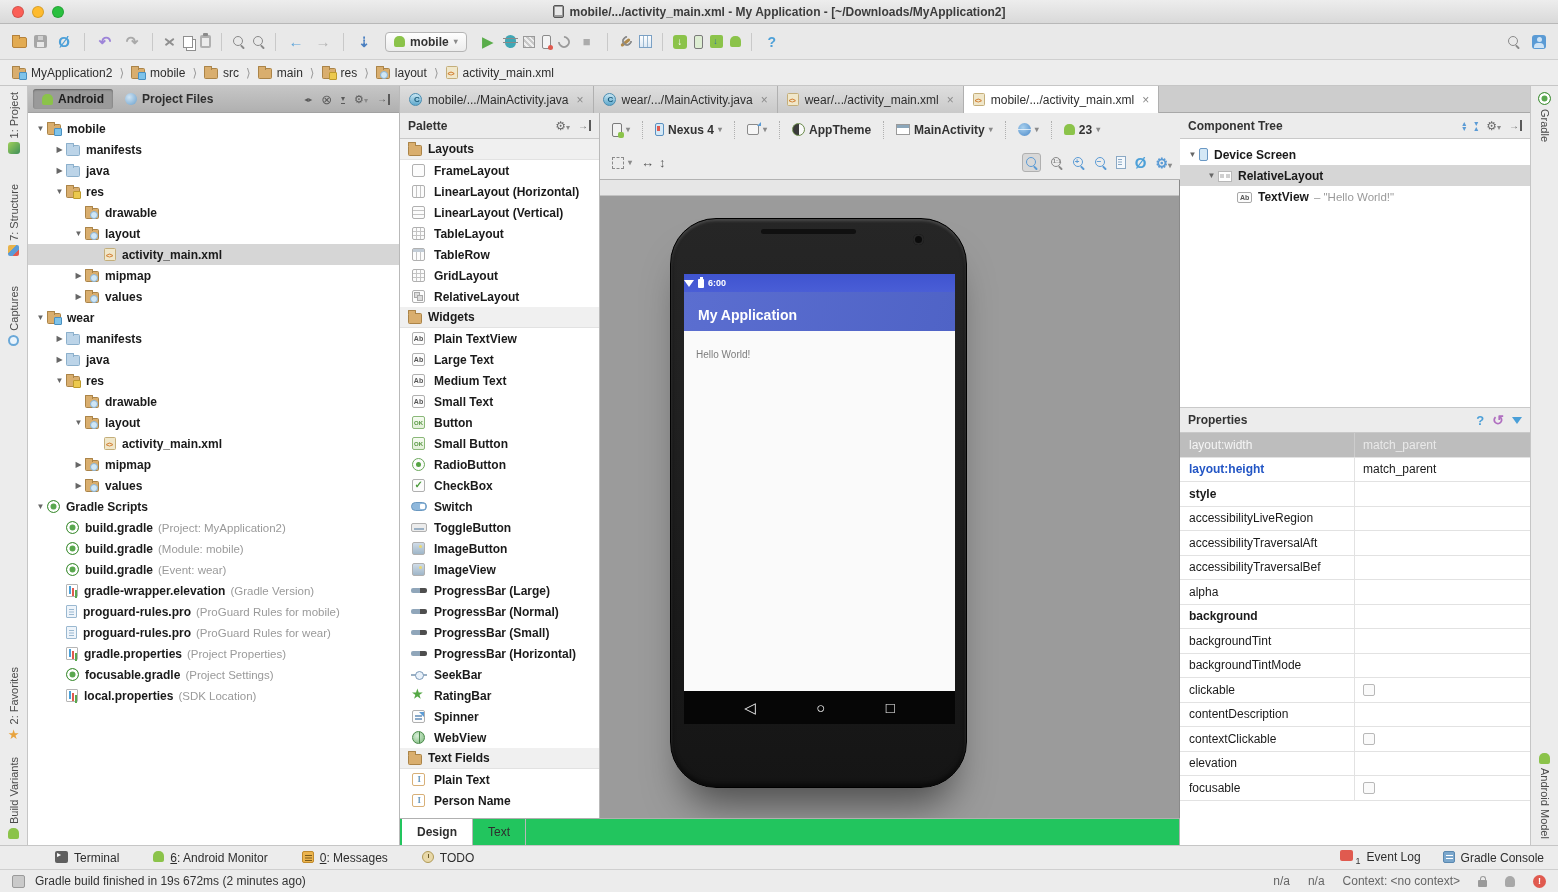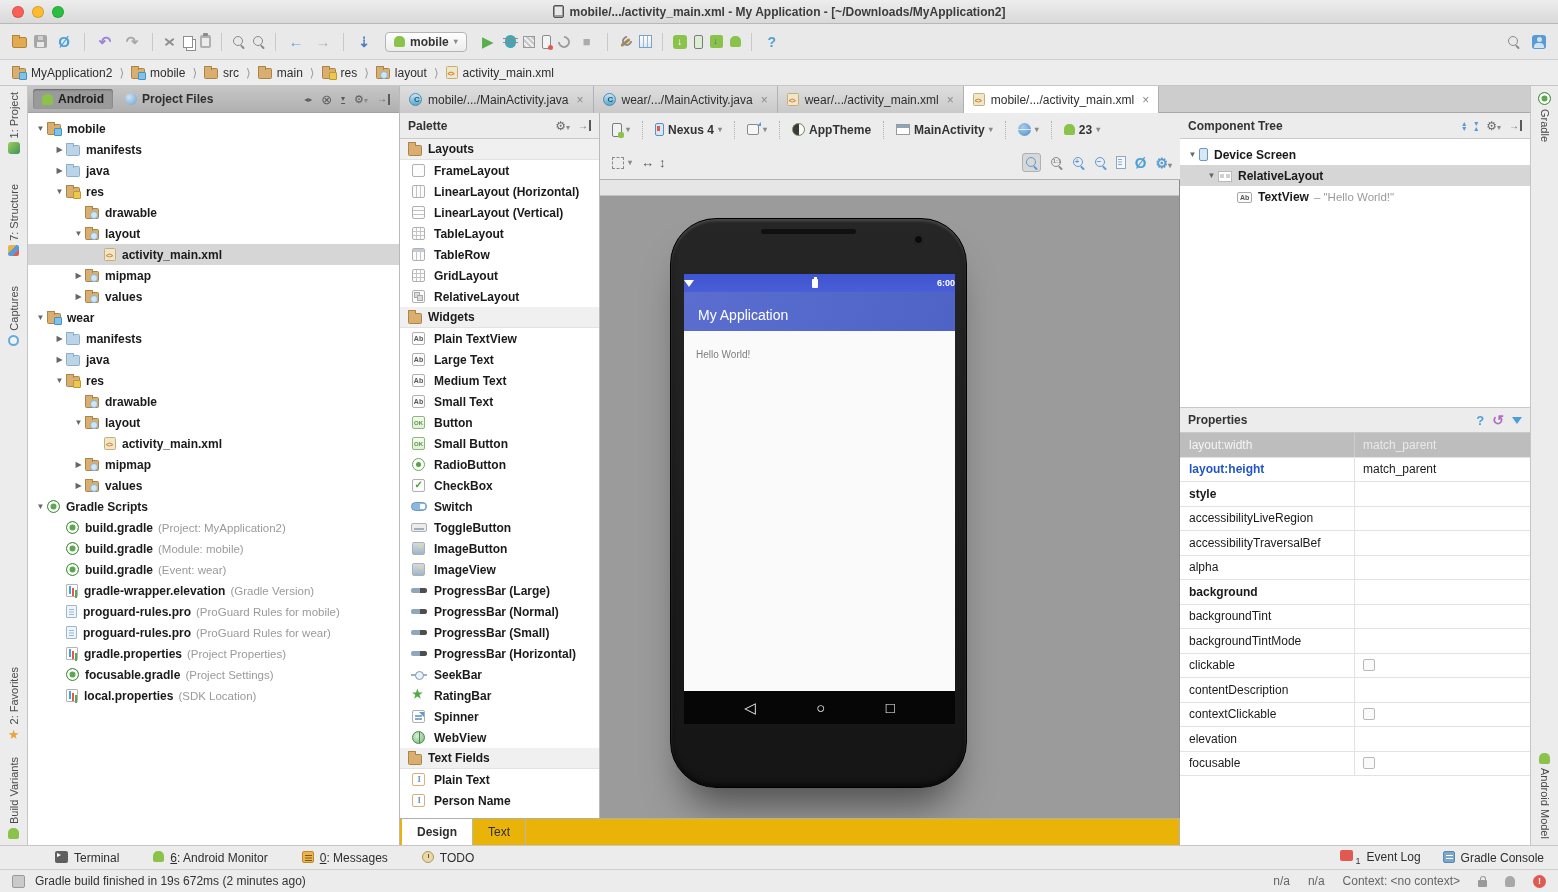--- a/index.html
+++ b/index.html
@@ -184,27 +184,27 @@
 .i-doc::after{content:'';position:absolute;left:1.5px;top:2px;width:4px;height:1px;background:#8aa8c4;box-shadow:0 2.5px 0 #8aa8c4,0 5px 0 #8aa8c4}
 .sync-g{font-size:15px;font-weight:700;color:#4da0d8}
 .gear-b{font-size:14px;color:#5b9bd5}
 
 .canvas{position:absolute;left:600px;top:180px;width:580px;height:638px;background:#9b9b9b;border-right:1px solid #8a8a8a}
 .canvas-top{height:16px;background:#e6e6e6;border-bottom:1px solid #c2c2c2}
 .phone{position:absolute;left:70px;top:38px;width:297px;height:570px;border-radius:46px;background:linear-gradient(#262626,#151515);border:1px solid #000;box-shadow:inset 0 2px 3px rgba(255,255,255,.18),inset 0 -3px 5px rgba(0,0,0,.6),0 30px 38px -14px rgba(0,0,0,.5)}
 .cam{position:absolute;right:42px;top:15px;width:11px;height:11px;border-radius:50%;background:#0b0b0b;box-shadow:inset 0 0 0 2px #272727}
 .speaker{position:absolute;left:90px;top:10px;width:95px;height:5px;border-radius:3px;background:#101010}
 .screen{position:absolute;left:13px;top:55px;width:271px;height:450px;background:#fafafa;display:flex;flex-direction:column}
-.sbar{height:18px;background:linear-gradient(#3f54d0,#4a5ed6);display:flex;align-items:center;justify-content:space-between;gap:4px;}
+.sbar{height:18px;background:linear-gradient(#3f54d0,#4a5ed6);display:flex;align-items:center;justify-content:flex-start;gap:4px;padding-right:7px}
 .wifi{width:0;height:0;border-left:5px solid transparent;border-right:5px solid transparent;border-top:7px solid #fff}
 .batt{width:6px;height:9px;background:#fff;border-radius:1px;position:relative}
 .batt::before{content:'';position:absolute;top:-2px;left:1.5px;width:3px;height:2px;background:#fff}
 .ptime{color:#fff;font-size:9px;font-weight:700}
 .abar{height:39px;background:linear-gradient(105deg,#5b6ed0,#4f63c6);display:flex;align-items:flex-end;padding:0 0 8px 14px}
-.abar span{color:#fff;font-size:14px;font-weight:400}
+.abar span{color:#fff;font-size:14px;font-weight:700}
 .pcontent{flex:1;background:#fafafa;padding:13px 12px}
 .hello{font-size:10px;color:#7d7d7d}
 .pnav{height:33px;background:#060606;display:flex;align-items:center;justify-content:space-around;padding:0 30px;color:#f2f2f2}
 .pnav .nb{font-size:15px}
 
 .right-panel{position:absolute;left:1180px;top:113px;width:350px;height:732px;background:#fff}
 .ct-rows{height:268px}
 .i-expall{display:flex;flex-direction:column;line-height:5px;color:#5b9bd5;font-size:8px}
 .props-header{border-top:1px solid #c9c9c9}
 .q-blue{color:#4da0d8;font-weight:700;font-size:13px}
@@ -213,21 +213,21 @@
 .prow{height:24.5px;display:flex;border-bottom:1px solid #e2e2e2;font-size:12px;color:#1a1a1a}
 .pname{width:175px;padding:0 9px;display:flex;align-items:center;border-right:1px solid #e2e2e2;overflow:hidden;white-space:nowrap}
 .pname.bold{font-weight:700}
 .pname.blue{color:#2356c5;font-weight:700}
 .pval{flex:1;display:flex;align-items:center;padding:0 8px;overflow:hidden;white-space:nowrap}
 .prow.sel{background:#bdbdbd}
 .prow.sel .pname{color:#f5f5f5;border-right-color:#cdcdcd}
 .prow.sel .pval{color:#e9e9e9}
 .cbox{width:12px;height:12px;border:1px solid #b8b8b8;border-radius:2px;background:#fafafa}
 
-.dstrip{position:absolute;left:400px;top:818px;width:780px;height:27px;background:#eab308;border-top:1px solid #b0b0b0;border-right:1px solid #b0b0b0;display:flex;padding-left:2px}
+.dstrip{position:absolute;left:400px;top:818px;width:780px;height:27px;background:#22c55e;border-top:1px solid #b0b0b0;border-right:1px solid #b0b0b0;display:flex;padding-left:2px}
 .dtab{display:flex;align-items:center;padding:0 15px;font-size:12px;color:#2e2e2e;border-right:1px solid #b8b8b8}
 .dtab.active{background:#fff;font-weight:700}
 
 .bottom-bar{position:absolute;left:0;top:845px;width:1558px;height:24px;background:#ececec;border-top:1px solid #c6c6c6;display:flex;align-items:center;padding:0 14px 0 55px;gap:34px;font-size:12px;color:#2e2e2e}
 .bb-item{display:flex;align-items:flex-start;gap:6px}
 .bb-right{margin-left:auto;display:flex;align-items:center;gap:22px}
 .i-term{width:13px;height:12px;background:#5f5f5f;border-radius:2px;position:relative}
 .i-term::after{content:'▸';position:absolute;left:2px;top:-1px;color:#fff;font-size:8px}
 .i-msg{width:12px;height:12px;background:#ecb44e;border:1px solid #c08a2c;border-radius:2px;position:relative}
 .i-msg::after{content:'';position:absolute;left:2px;top:3px;width:7px;height:1px;background:#7a5a18;box-shadow:0 2.5px 0 #7a5a18,0 5px 0 #7a5a18}
@@ -915,20 +915,24 @@
         </div>
         <div class="prow">
           <span class="pname bold">style</span>
           <span class="pval"></span>
         </div>
         <div class="prow">
           <span class="pname">accessibilityLiveRegion</span>
           <span class="pval"></span>
         </div>
         <div class="prow">
+          <span class="pname">accessibilityTraversalAft</span>
+          <span class="pval"></span>
+        </div>
+        <div class="prow">
           <span class="pname">accessibilityTraversalBef</span>
           <span class="pval"></span>
         </div>
         <div class="prow">
           <span class="pname">alpha</span>
           <span class="pval"></span>
         </div>
         <div class="prow">
           <span class="pname bold">background</span>
           <span class="pval"></span>

